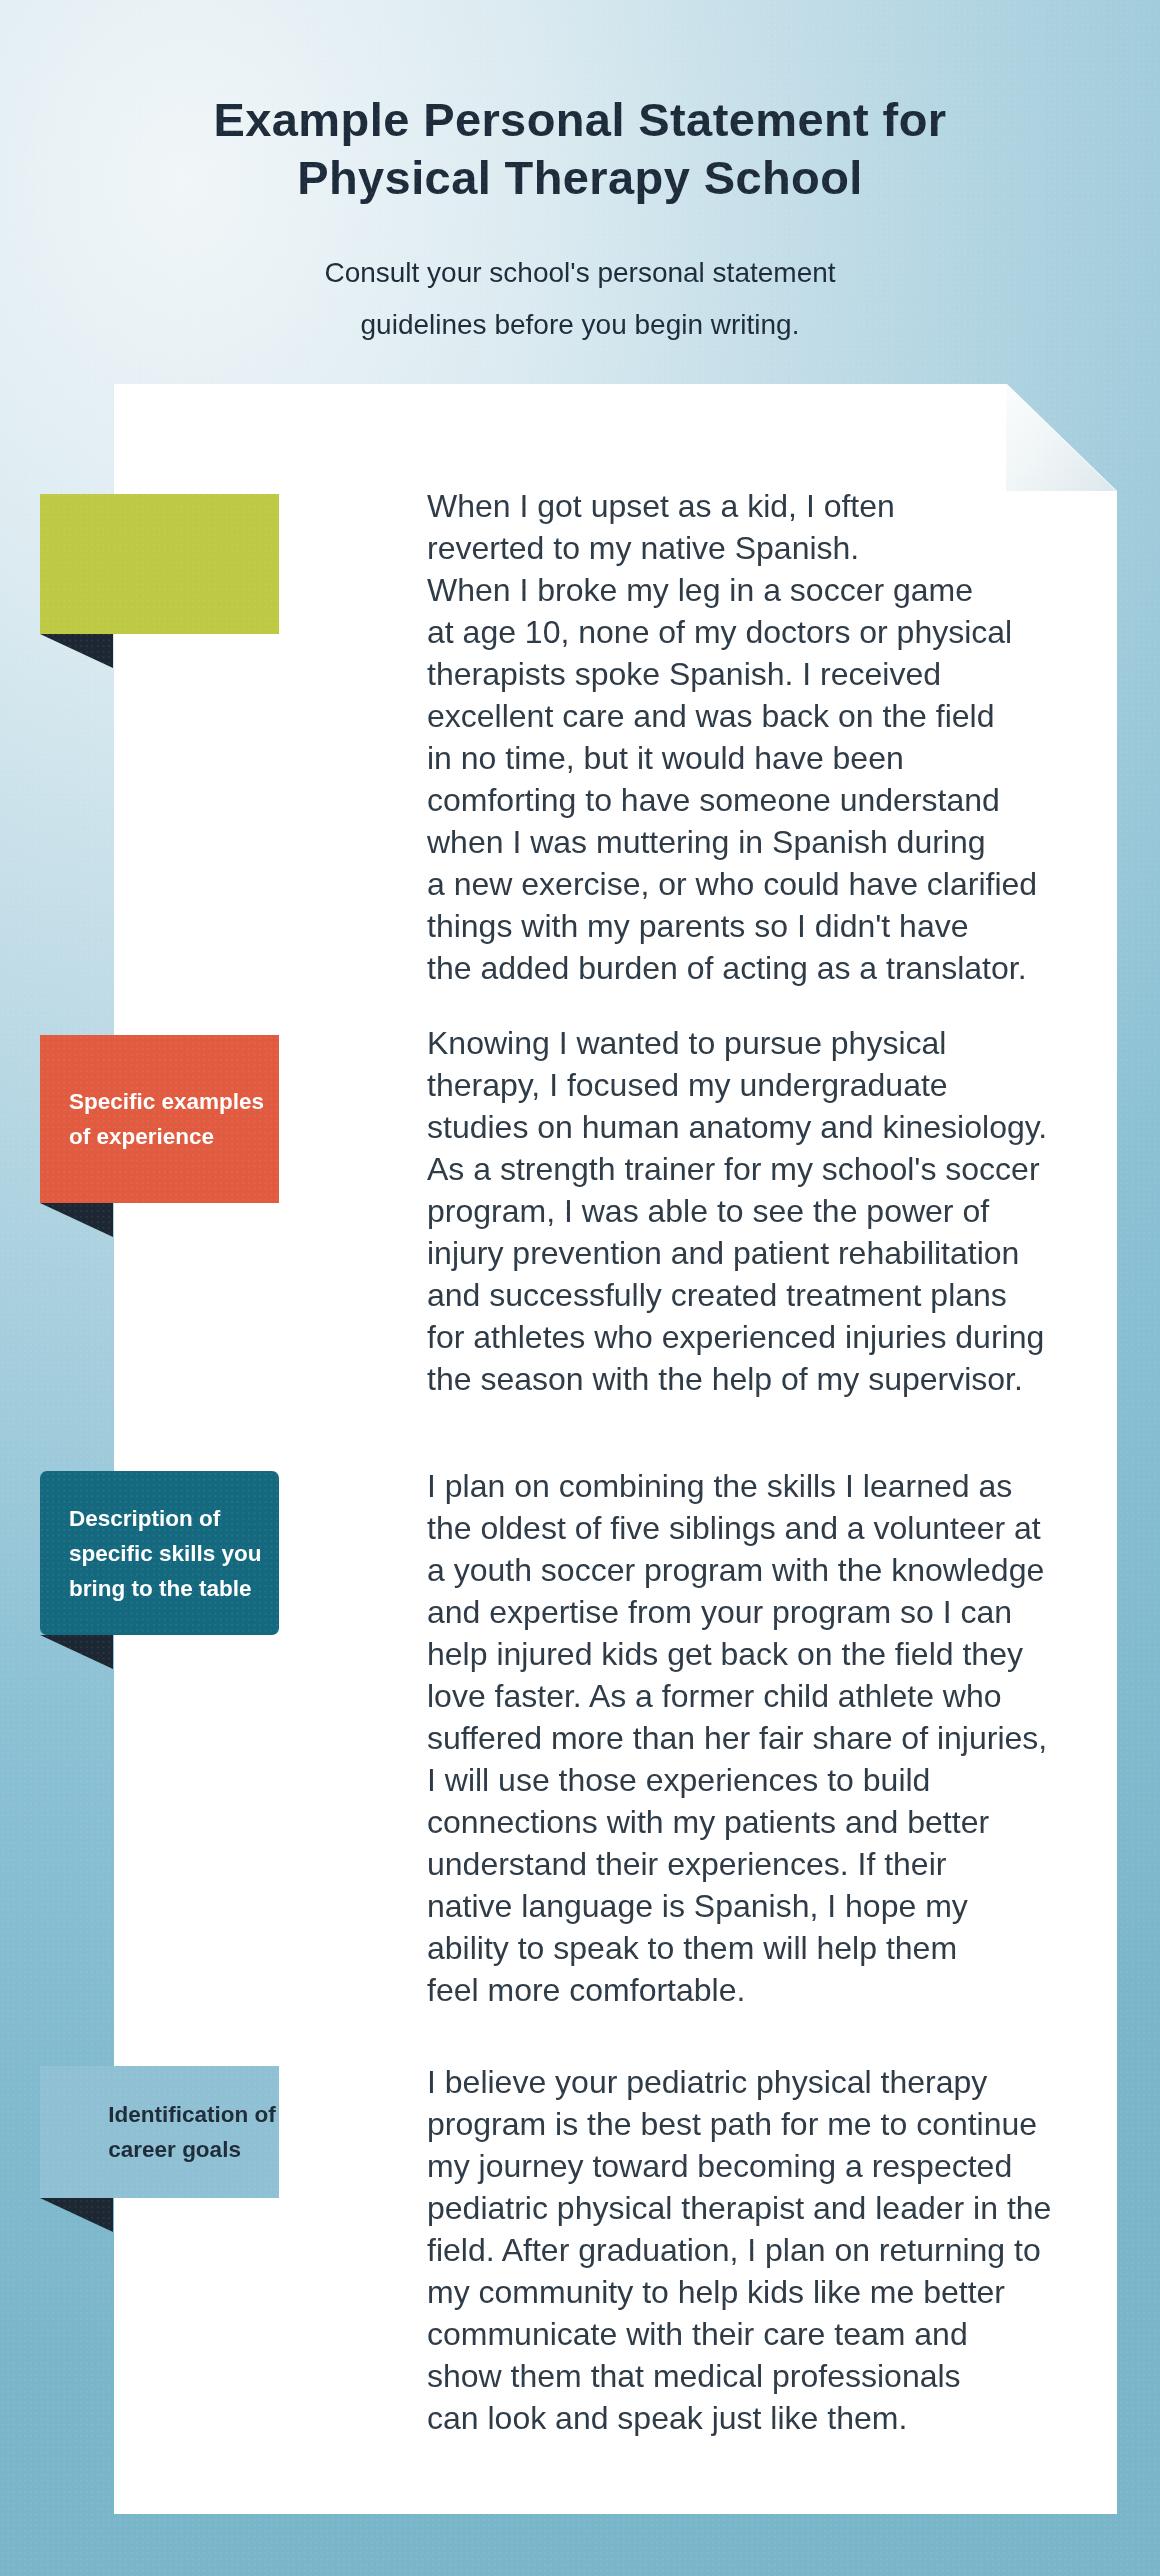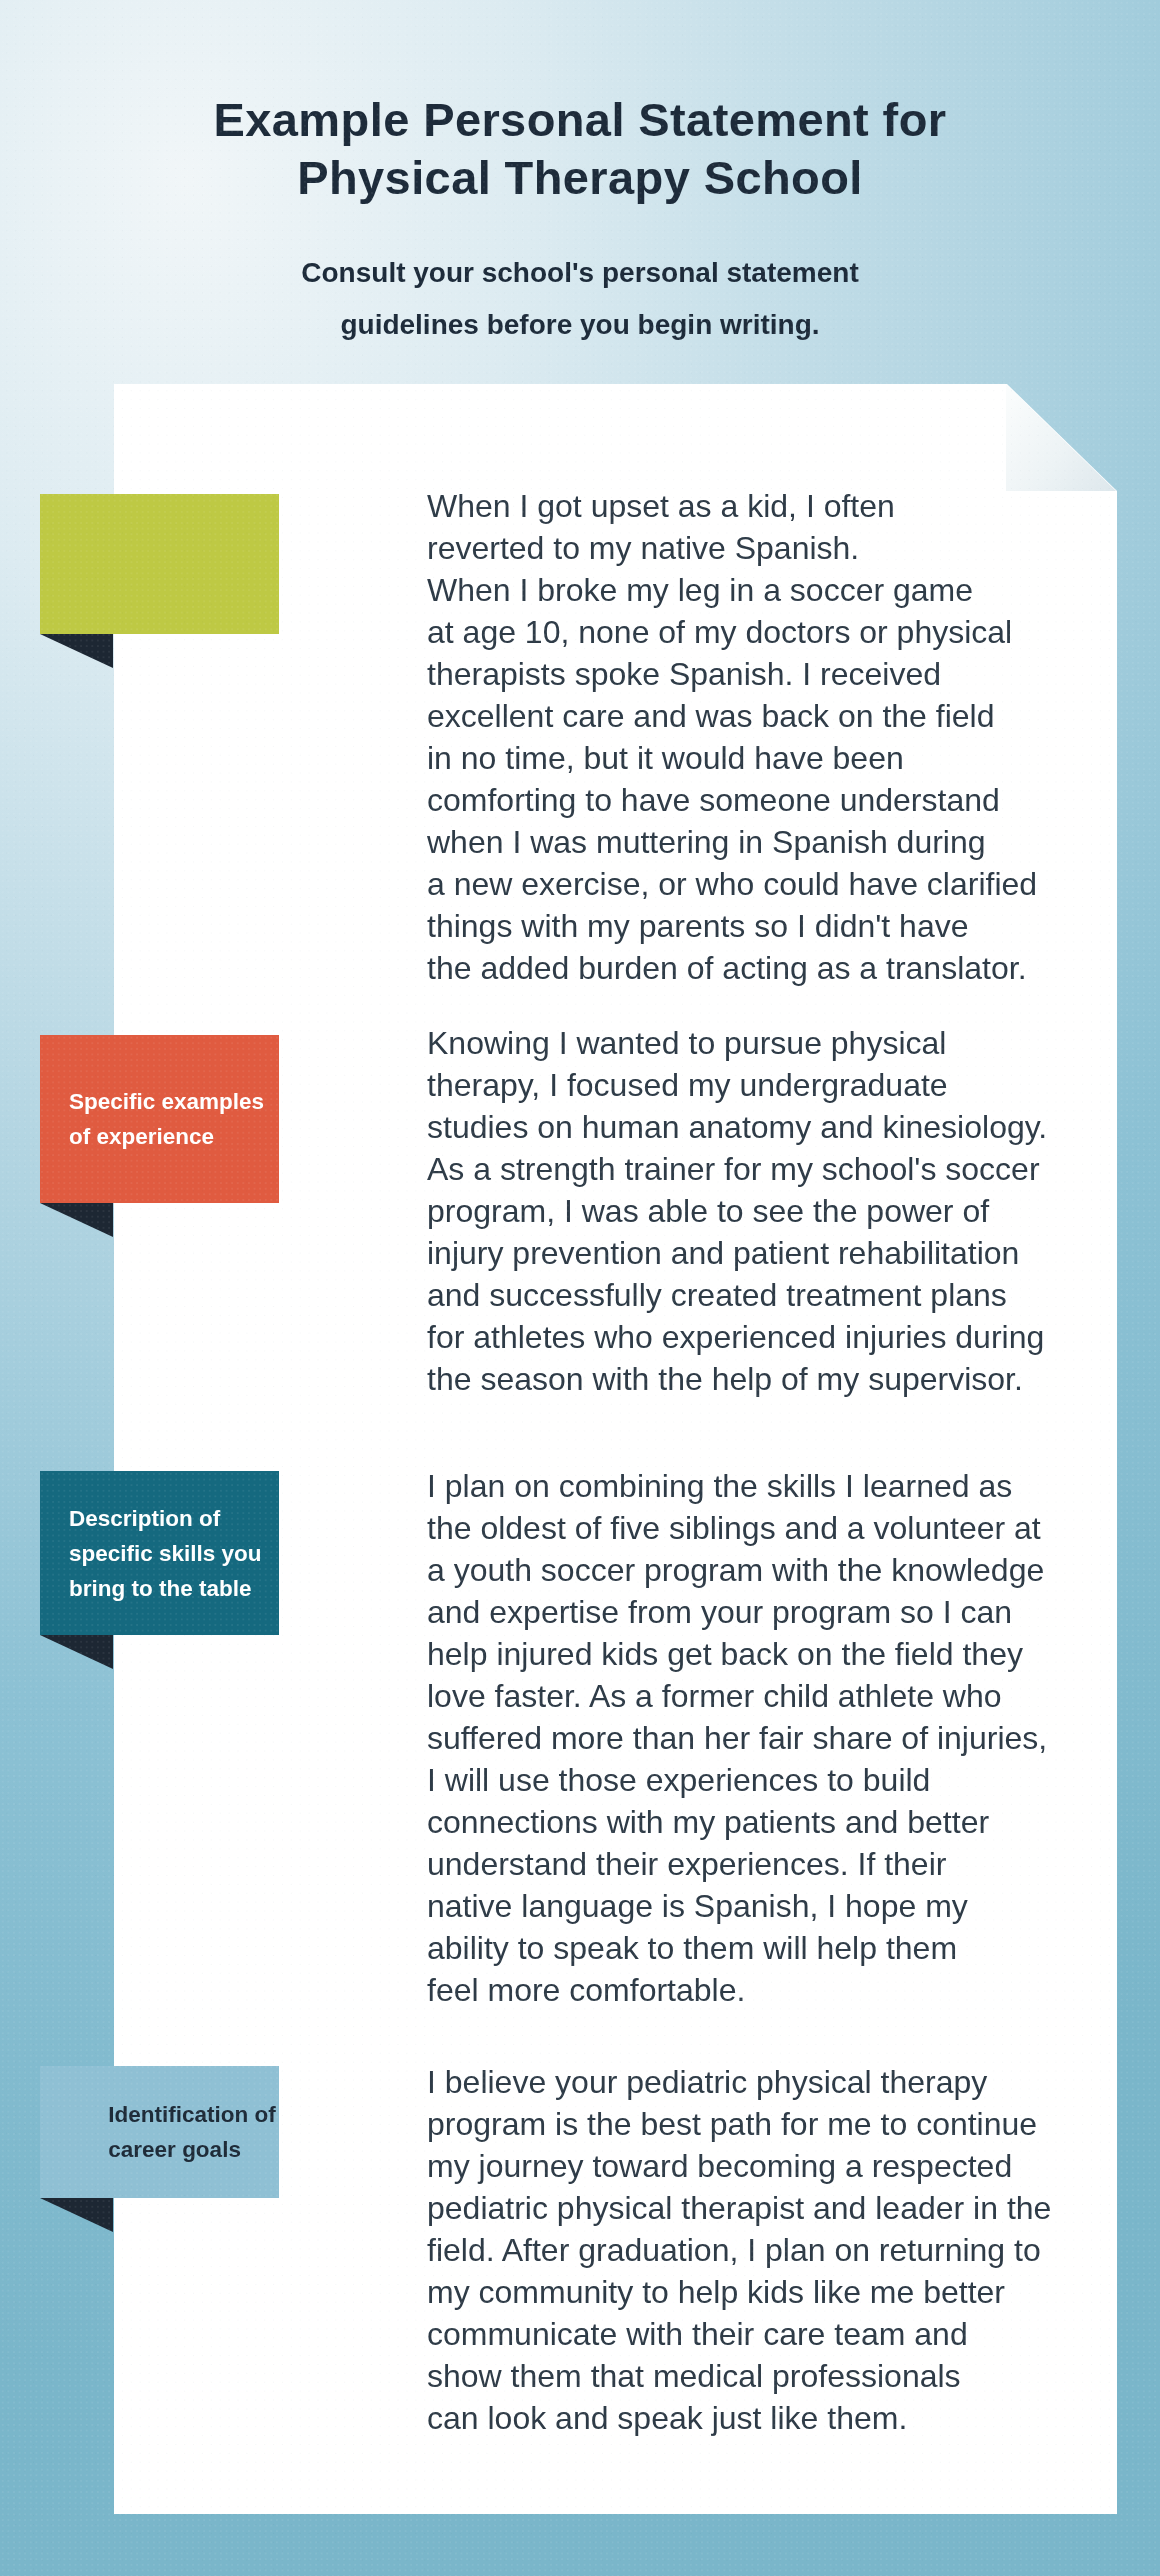--- a/index.html
+++ b/index.html
@@ -17,21 +17,21 @@
     background-size:5.6px 5.6px,8.9px 8.9px;
     background-position:0 0,2.4px 4px;
   }
   .title{
     position:absolute;top:60px;left:0;width:100%;z-index:2;
     text-align:center;font-size:47px;line-height:58px;font-weight:bold;
     color:#1d2b3a;letter-spacing:0.4px;white-space:pre-line;
   }
   .subtitle{
     position:absolute;top:219px;left:0;width:100%;z-index:2;
-    text-align:center;font-size:28px;line-height:52px;font-weight:bold;
+    text-align:center;font-size:28px;line-height:52px;font-weight:normal;
     color:#1d2b3a;white-space:pre-line;
   }
   .paper{
     position:absolute;left:114px;top:384px;width:1003px;height:2130px;z-index:1;
     background:#ffffff;
     clip-path:polygon(0 0,893px 0,1003px 107px,1003px 100%,0 100%);
   }
   .fold-corner{
     position:absolute;left:1006px;top:384px;width:110px;height:107px;z-index:2;
     clip-path:polygon(0 0,100% 100%,0 100%);
@@ -98,21 +98,21 @@
   <div class="para" id="para-experience">Knowing I wanted to pursue physical
 therapy, I focused my undergraduate
 studies on human anatomy and kinesiology.
 As a strength trainer for my school's soccer
 program, I was able to see the power of
 injury prevention and patient rehabilitation
 and successfully created treatment plans
 for athletes who experienced injuries during
 the season with the help of my supervisor.</div>
 
-  <div class="ribbon" id="ribbon-skills" style="background-color: rgb(21, 105, 127); color: rgb(255, 255, 255);">
+  <div class="ribbon" id="ribbon-skills" style="background-color: rgb(21, 105, 127); color: rgb(255, 255, 255); border-radius: 7px;">
     <span>Description of
 specific skills you
 bring to the table</span>
     <span class="ribbon-fold"></span>
   </div>
   <div class="para" id="para-skills">I plan on combining the skills I learned as
 the oldest of five siblings and a volunteer at
 a youth soccer program with the knowledge
 and expertise from your program so I can
 help injured kids get back on the field they

